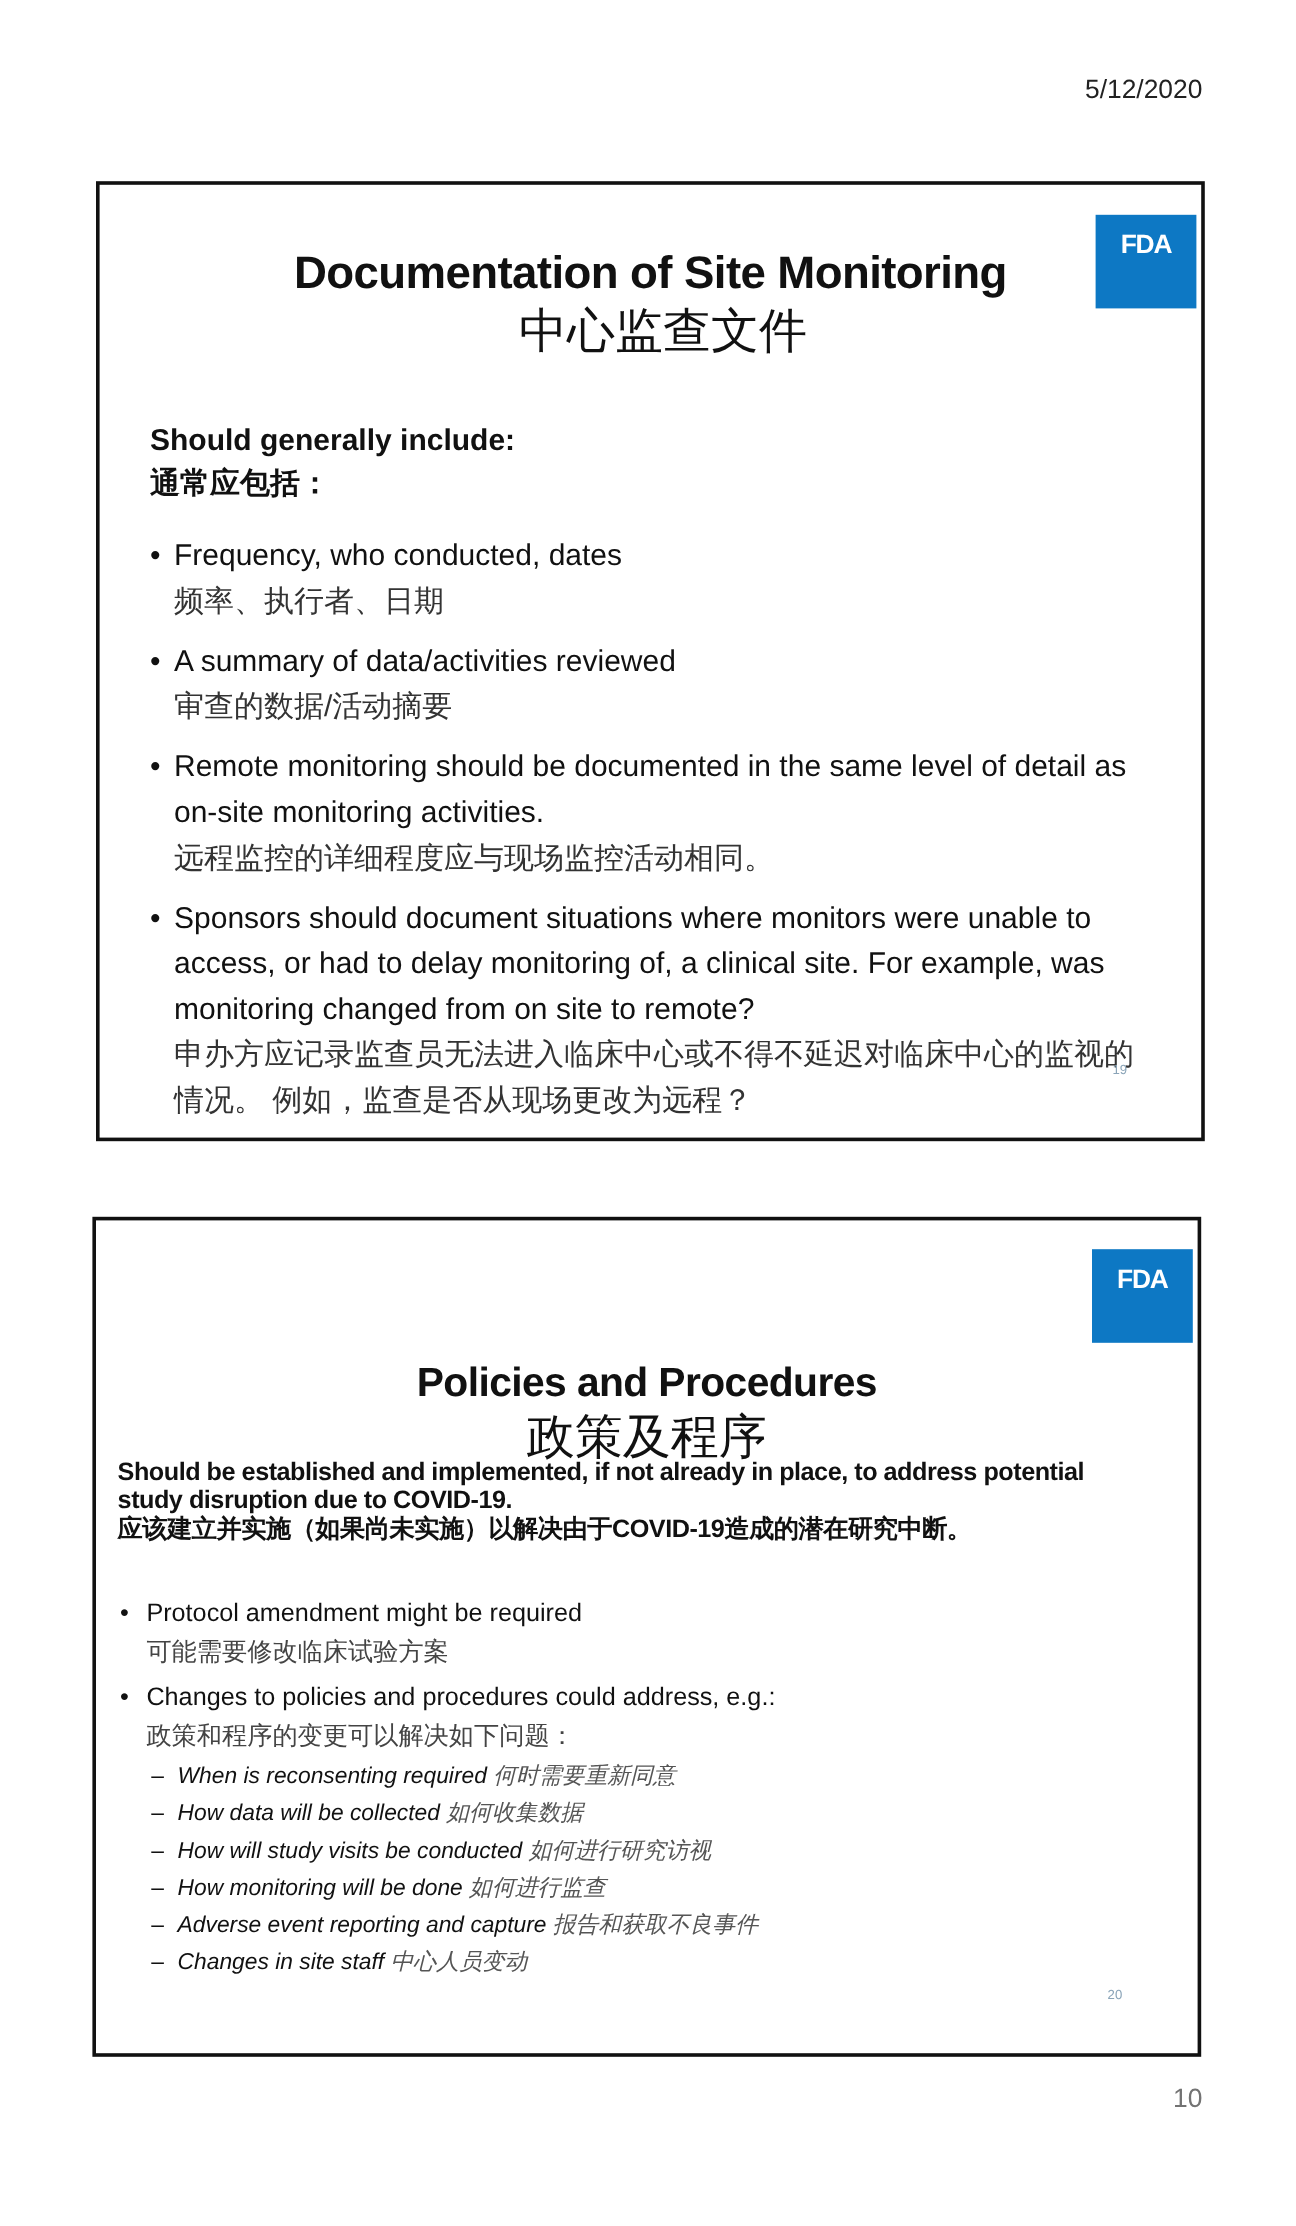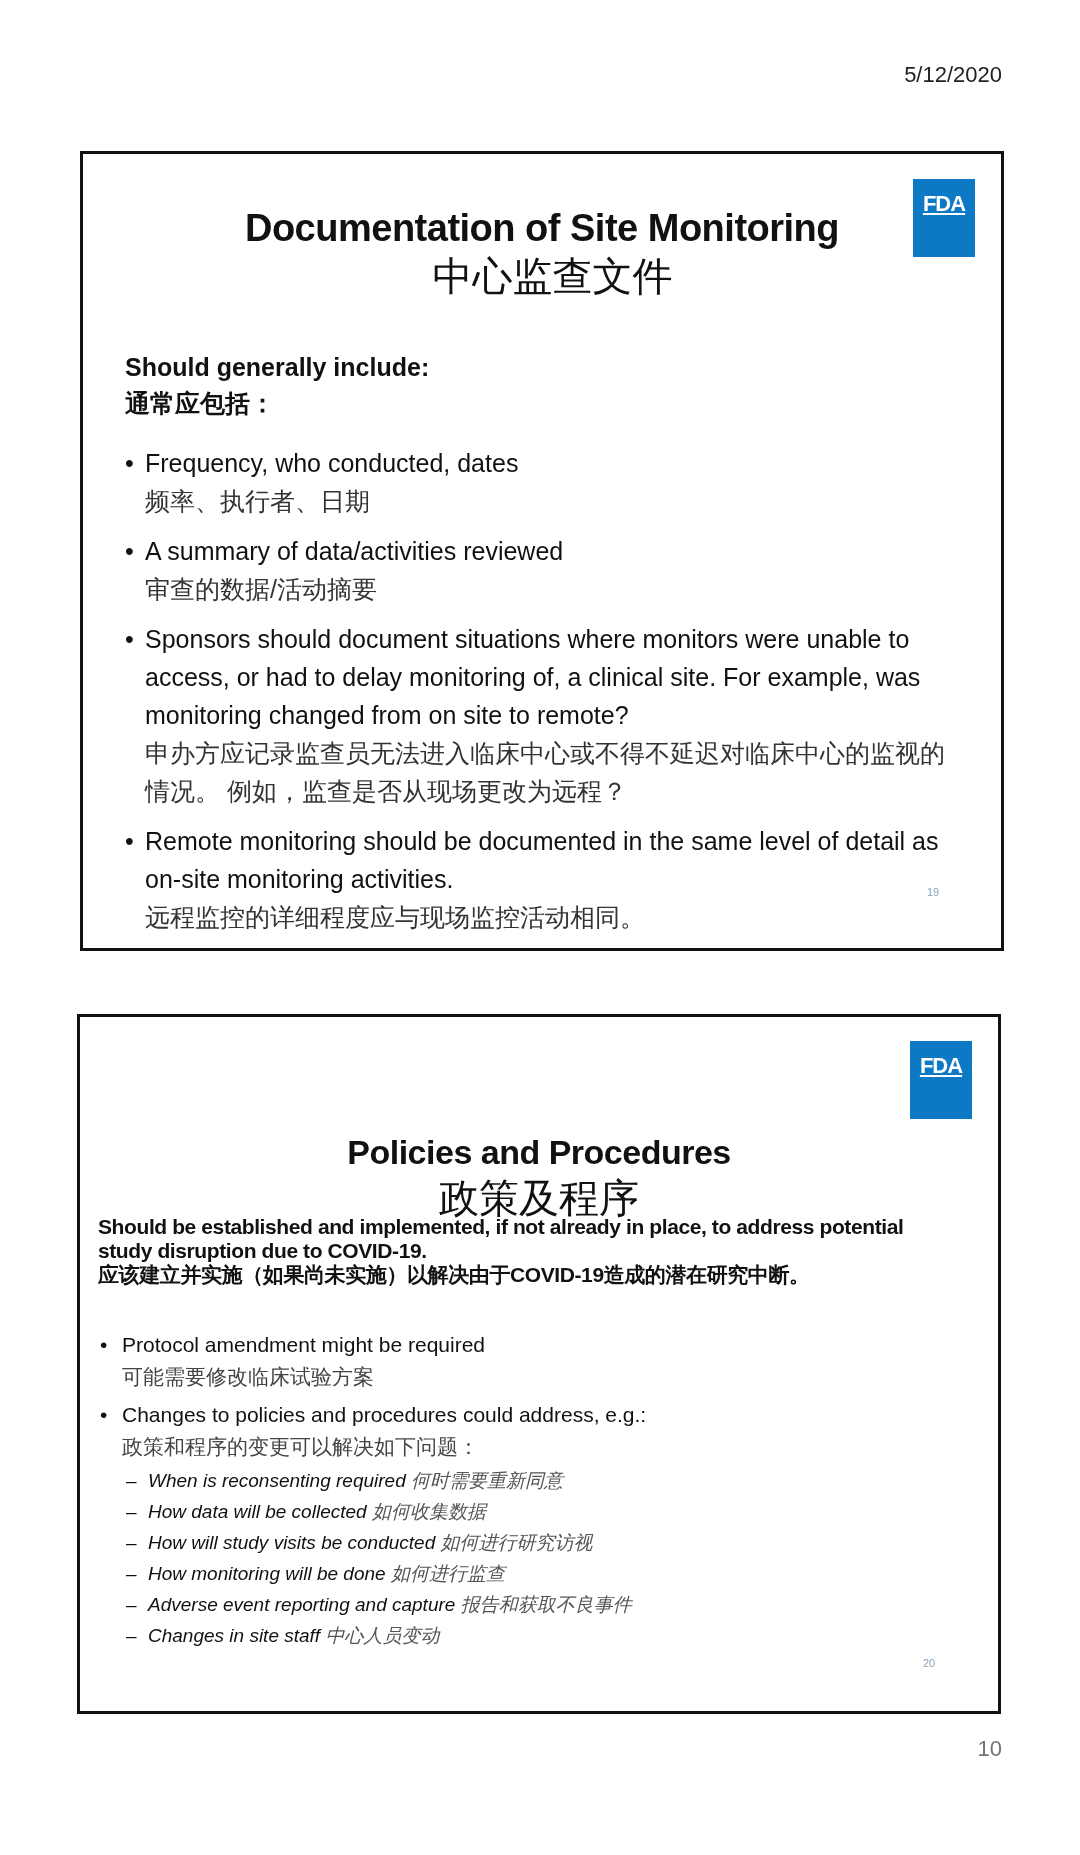--- a/index.html
+++ b/index.html
@@ -3,23 +3,23 @@
 <meta charset="utf-8">
 <style>
   html, body { margin: 0; padding: 0; background: #ffffff; }
   body { width: 1080px; height: 1855px; position: relative; overflow: hidden;
          font-family: "Liberation Sans", "DejaVu Sans", sans-serif; color: #111; }
   .page-date { position: absolute; right: 78px; top: 62px; font-size: 22px; color: #222; }
   .page-number { position: absolute; right: 78px; top: 1736px; font-size: 22px; color: #737373; }
   .slide { position: absolute; border: 3px solid #111; background: #fff; box-sizing: border-box; }
   #slide1 { left: 80px; top: 151px; width: 924px; height: 800px; }
   #slide2 { left: 77px; top: 1014px; width: 924px; height: 700px; }
-  .fda-logo { position: absolute; width: 62px; height: 78px; background: #0d78c4; color: #fff;
+  .fda-logo { position: absolute; width: 84px; height: 78px; background: #0d78c4; color: #fff;
               font-weight: bold; font-size: 22px; letter-spacing: -1px; text-align: center;
-              line-height: 1; padding-top: 14px; box-sizing: border-box; text-decoration: underline; }
+              line-height: 1; padding-top: 14px; box-sizing: border-box; }
   #slide1 .fda-logo { left: 830px; top: 25px; }
   #slide2 .fda-logo { left: 830px; top: 24px; }
   .title { position: absolute; left: 0; right: 0; text-align: center; }
   .title-en { font-weight: bold; letter-spacing: -0.5px; }
   .title-zh { font-weight: normal; }
   #slide1 .title { top: 52px; }
   #slide1 .title-en { font-size: 38px; line-height: 44px; }
   #slide1 .title-zh { font-size: 40px; line-height: 52px; padding-left: 21px; }
   #slide2 .title { top: 70px; }
   #slide2 .title-en { font-size: 34px; line-height: 42px; margin-top: 44px; }
@@ -63,26 +63,26 @@
   <ul class="bullets">
     <li class="bullet">
       <span class="en">Frequency, who conducted, dates</span>
       <span class="zh">频率、执行者、日期</span>
     </li>
     <li class="bullet">
       <span class="en">A summary of data/activities reviewed</span>
       <span class="zh">审查的数据/活动摘要</span>
     </li>
     <li class="bullet">
+      <span class="en">Remote monitoring should be documented in the same level of detail as on-site monitoring activities.</span>
+      <span class="zh">远程监控的详细程度应与现场监控活动相同。</span>
+    </li>
+    <li class="bullet">
       <span class="en">Sponsors should document situations where monitors were unable to access, or had to delay monitoring of, a clinical site.   For example, was monitoring changed from on site to remote?</span>
       <span class="zh">申办方应记录监查员无法进入临床中心或不得不延迟对临床中心的监视的情况。 例如，监查是否从现场更改为远程？</span>
-    </li>
-    <li class="bullet">
-      <span class="en">Remote monitoring should be documented in the same level of detail as on-site monitoring activities.</span>
-      <span class="zh">远程监控的详细程度应与现场监控活动相同。</span>
     </li>
   </ul>
   <div class="slide-num">19</div>
 </div>
 
 <div class="slide" id="slide2">
   <div class="fda-logo">FDA</div>
   <div class="title">
     <div class="title-en">Policies and Procedures</div>
     <div class="title-zh">政策及程序</div>

